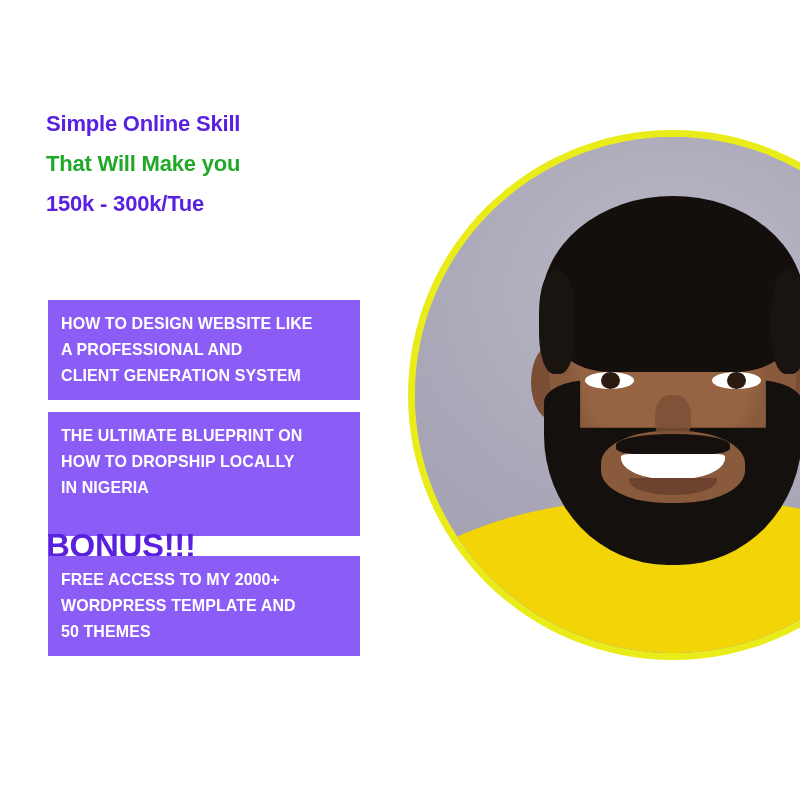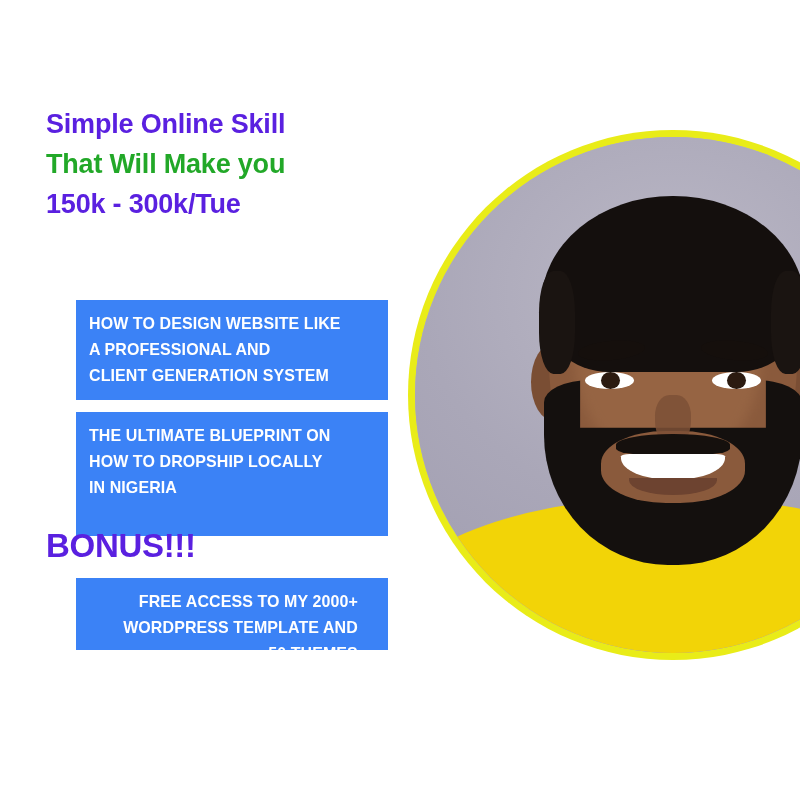--- a/index.html
+++ b/index.html
@@ -230,53 +230,52 @@
 
   
   .headline {
     position: absolute;
     left: 46px;
     top: 104px;
     width: 360px;
   }
   .headline .hl {
     display: block;
-    font-size: 27px;
+    font-size: 22px;
     font-weight: 700;
     line-height: 40px;
     letter-spacing: -0.2px;
     white-space: nowrap;
   }
   .hl.c-purple { color: #5a20e0; }
   .hl.c-green  { color: #22a828; }
 
   
   .feature-box {
     position: absolute;
     left: 48px;
     width: 312px;
-    background: #3b82f6;
+    background: #8b5cf6;
     box-sizing: border-box;
     padding: 11px 13px 10px 13px;
-    margin-left: 28px;
   }
   .feature-box .fl {
     display: block;
     color: #ffffff;
     font-size: 17px;
     font-weight: 700;
     line-height: 26px;
     letter-spacing: 0.1px;
     white-space: nowrap;
     transform: scaleX(0.94);
     transform-origin: left center;
   }
   #box-1 { top: 300px; height: 100px; }
   #box-2 { top: 412px; height: 124px; }
-  #box-3 { top: 578px; height: 72px; text-align: right; }
+  #box-3 { top: 556px; height: 100px; }
 
   
   .bonus {
     position: absolute;
     left: 46px;
     top: 528px;
     color: #5a20e0;
     font-size: 33px;
     font-weight: 700;
     line-height: 36px;

